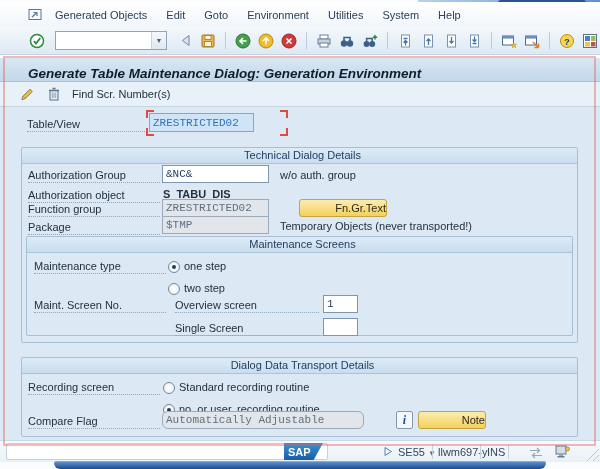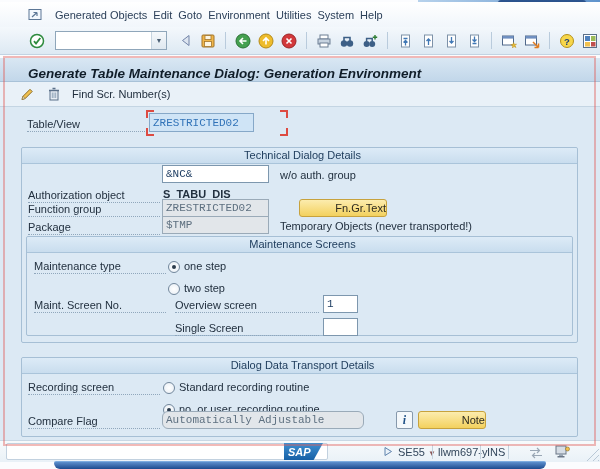--- a/index.html
+++ b/index.html
@@ -10,21 +10,21 @@
   .top-strip { position:absolute; top:0; left:418px; right:0; height:3px; background:linear-gradient(90deg,#b7d2ec,#5f93cc); }
   .win-tab { position:absolute; top:0; left:498px; width:88px; height:19px; background:linear-gradient(180deg,#2e5globalsa,#173764); background:linear-gradient(180deg,#2d5591,#15325e); border-radius:3px 3px 9px 9px; display:flex; align-items:center; justify-content:center; gap:7px; box-shadow:0 1px 2px rgba(0,0,0,.35); }
   .win-btn { color:#9dbfe8; font-size:9px; line-height:9px; cursor:default; }
   .win-btn.box { border:1px solid #9dbfe8; width:9px; height:8px; font-size:0; }
   .win-btn.min { border-bottom:2px solid #9dbfe8; width:9px; height:7px; font-size:0; }
 
   
   .menubar { position:absolute; top:2px; left:0; right:0; height:25px; display:flex; align-items:center; padding-left:28px; gap:15px; background:linear-gradient(180deg,#ffffff,#f1f6fb); color:#2c4059; }
   .menu-item { padding:2px 3px; cursor:default; }
   .menu-sys-icon { position:absolute; left:28px; top:6px; }
-  .menubar .items { display:flex; gap:0; margin-left:24px; }
+  .menubar .items { display:flex; gap:13px; margin-left:24px; }
 
   
   .toolbar { position:absolute; top:27px; left:0; right:0; height:28px; display:flex; align-items:center; padding-left:28px; gap:5px; background:linear-gradient(180deg,#f4f8fc,#dde9f3); border-bottom:1px solid #c2d3e2; }
   .tb-sep { width:1px; height:17px; background:#b9cbdc; margin:0 3px; }
   .tb-ic { display:flex; align-items:center; justify-content:center; width:18px; height:18px; cursor:default; }
   .cmd-field { display:flex; align-items:center; width:112px; height:19px; background:#fff; border:1px solid #8fa6ba; margin:0 4px; }
   .cmd-field input { flex:1; min-width:0; border:0; outline:none; font-size:11px; font-family:"Liberation Sans",sans-serif; }
   .cmd-dd { width:15px; align-self:stretch; display:flex; align-items:center; justify-content:center; border-left:1px solid #c6d4e0; color:#4a5f74; font-size:7px; background:linear-gradient(#f5f8fb,#dfe8f0); }
 
   
@@ -58,21 +58,21 @@
   .tv-wrap .fld { left:3px; top:3px; width:105px; height:19px; background:#cfe4f6; border-color:#86a8c8; color:#3173b8; }
   .corner { position:absolute; width:8px; height:8px; }
   .corner.tl { left:0; top:0; border-left:2px solid #dd4b42; border-top:2px solid #dd4b42; }
   .corner.tr { right:0; top:0; border-right:2px solid #dd4b42; border-top:2px solid #dd4b42; }
   .corner.bl { left:0; bottom:0; border-left:2px solid #dd4b42; border-bottom:2px solid #dd4b42; }
   .corner.br { right:0; bottom:0; border-right:2px solid #dd4b42; border-bottom:2px solid #dd4b42; }
 
   
   .statusbar { position:absolute; top:440px; left:0; right:0; height:22px; background:linear-gradient(180deg,#f7fafc,#e9f1f7); border-top:1px solid #c9d8e5; }
   .msg-field { position:absolute; left:6px; top:2px; width:322px; height:17px; background:#fff; border:1px solid #c2d1df; border-radius:2px; }
-  .sap-logo { position:absolute; left:284px; top:2px; width:39px; height:17px; background:linear-gradient(180deg,#3f8fd0,#1660a6); color:#fff; font-weight:bold; font-style:italic; font-size:11px; display:flex; align-items:center; padding-left:4px; clip-path:polygon(0 0,100% 0,76% 100%,0 100%); }
+  .sap-logo { position:absolute; left:284px; top:2px; width:39px; height:17px; background:linear-gradient(180deg,#3f8fd0,#1660a6); color:#fff; font-weight:bold; font-size:11px; display:flex; align-items:center; padding-left:4px; clip-path:polygon(0 0,100% 0,76% 100%,0 100%); }
   .sb-text { position:absolute; top:5px; color:#33475c; white-space:nowrap; }
   .sb-sep { position:absolute; top:4px; width:1px; height:14px; background:#c4d2de; }
   .sb-caret { font-size:8px; color:#8a5a5a; }
   .grip { position:absolute; right:1px; bottom:1px; width:14px; height:14px; background:repeating-linear-gradient(135deg,transparent 0 3px,#b9c8d6 3px 4px); clip-path:polygon(100% 0,100% 100%,0 100%); }
 
   .bottom-bar { position:absolute; left:54px; right:54px; bottom:0; height:8px; background:linear-gradient(180deg,#5c8fcd,#1c4a8e); border-top:1px solid #7babdf; border-radius:4px 4px 12px 12px; }
 </style>
 </head>
 <body>
 
@@ -254,20 +254,21 @@
       <span class="corner tl"></span>
         <span class="corner tr"></span>
         <span class="corner bl"></span>
         <span class="corner br"></span>
       <input class="fld" value="ZRESTRICTED02" style="">
     </div>
 
     <div class="group" style="left:21px;top:40px;width:557px;height:196px">
       <div class="group-header">Technical Dialog Details</div>
 
+      <span class="lab" style="top:21px">Authorization Group</span>
       <input class="fld" style="left: 140px; top: 17px; width: 107px;" value="&amp;NC&amp;">
       <span class="hint" style="left:258px;top:21px">w/o auth. group</span>
 
       <span class="lab" style="top:41px">Authorization object</span>
       <span class="val" style="left:141px;top:40px">S_TABU_DIS</span>
 
       <span class="lab" style="top:55px">Function group</span>
       <input class="fld ro" style="left: 140px; top: 51px; width: 107px;" readonly="" value="ZRESTRICTED02">
       <span class="ybtn" style="left:277px;top:51px;width:88px">Fn.Gr.Text</span>
 

